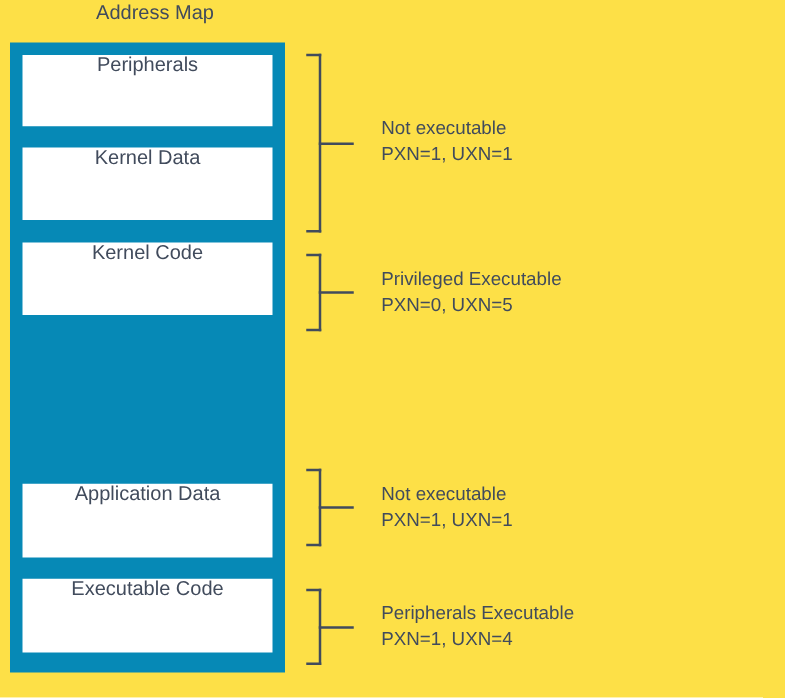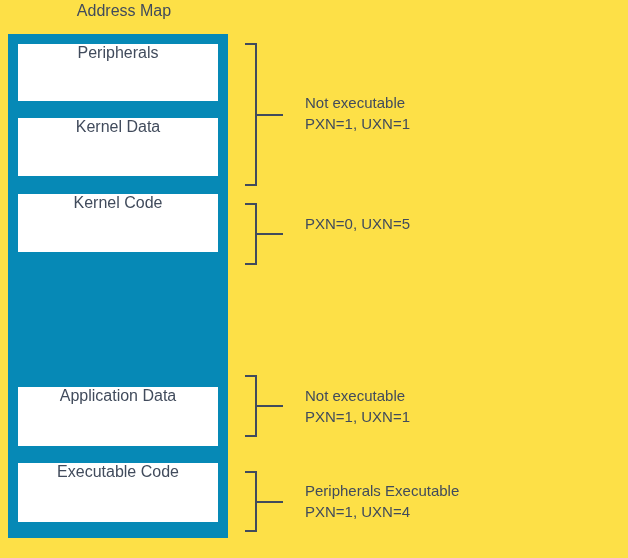--- a/index.html
+++ b/index.html
@@ -108,20 +108,21 @@
   </div>
   <div class="bracket br3">
     <div class="tick"></div>
   </div>
 
   <div class="ann a0">
     <div>Not executable</div>
     <div>PXN=1, UXN=1</div>
   </div>
   <div class="ann a1">
+    <div>Privileged Executable</div>
     <div>PXN=0, UXN=5</div>
   </div>
   <div class="ann a2">
     <div>Not executable</div>
     <div>PXN=1, UXN=1</div>
   </div>
   <div class="ann a3">
     <div>Peripherals Executable</div>
     <div>PXN=1, UXN=4</div>
   </div>

